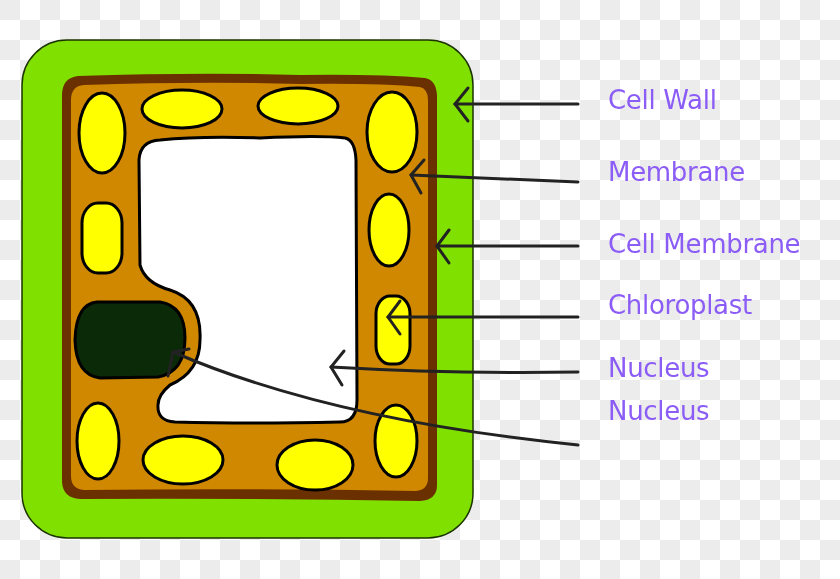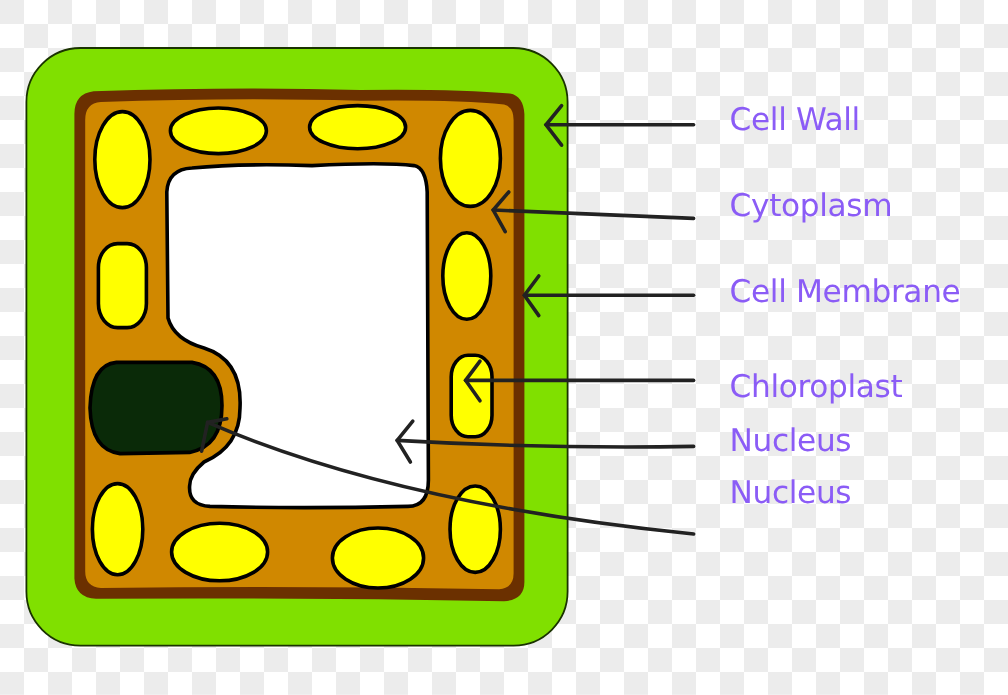--- a/index.html
+++ b/index.html
@@ -69,17 +69,17 @@
       <polyline points="344,351 331,367 342,385"></polyline>
     </g>
     <g>
       <path d="M578,445 Q330,420 173,352"></path>
       <polyline points="189,349 173,352 168,376"></polyline>
     </g>
   </g>
 </svg>
 
 <div class="label" style="top:85px">Cell Wall</div>
-<div class="label" style="top:157px">Cytoplasm</div>
+<div class="label" style="top:157px">Membrane</div>
 <div class="label" style="top:229px">Cell Membrane</div>
-<div class="label" style="top:308px">Chloroplast</div>
+<div class="label" style="top:290px">Chloroplast</div>
 <div class="label" style="top:353px">Nucleus</div>
 <div class="label" style="top:396px">Nucleus</div>
 
 </body></html>

